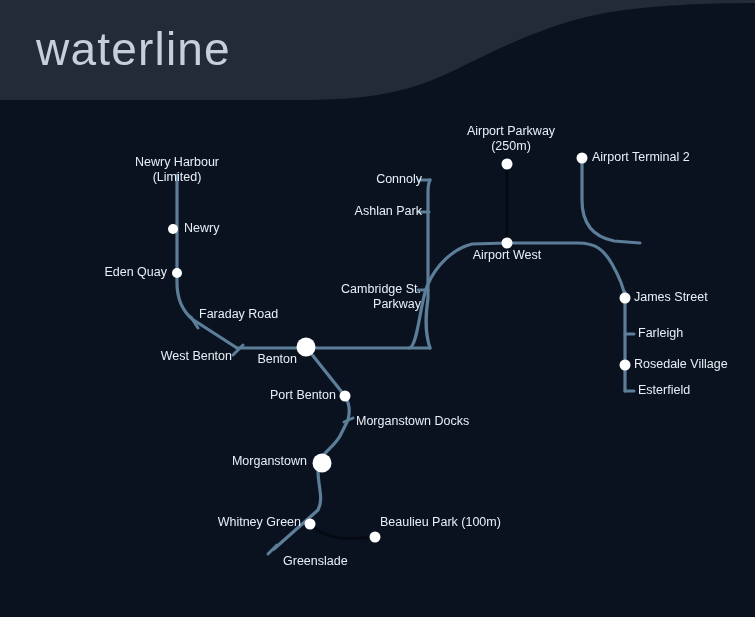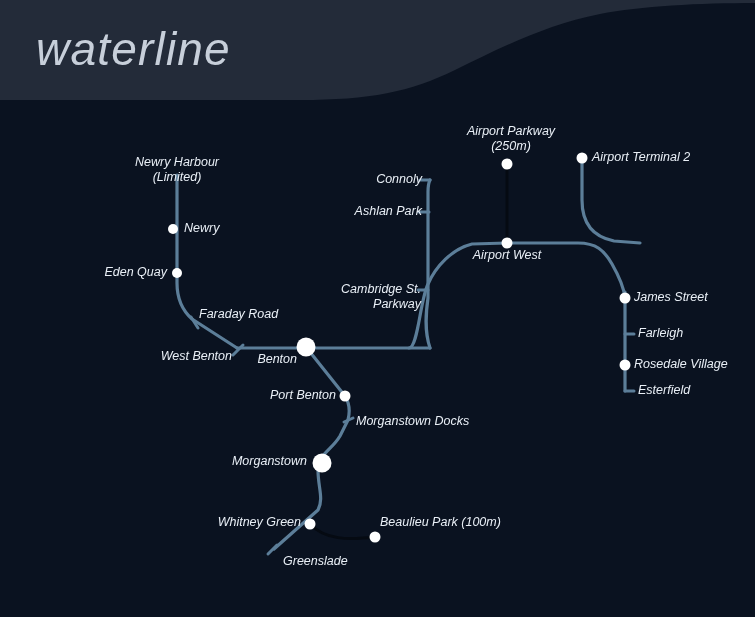--- a/index.html
+++ b/index.html
@@ -12,21 +12,20 @@
     width: 755px;
     height: 617px;
     overflow: hidden;
     font-family: "Liberation Sans", sans-serif;
   }
   #app {
     position: relative;
     width: 736px;
     height: 617px;
     background: #0a1220;
-    font-style: italic;
   }
   #map-svg {
     position: absolute;
     left: 0;
     top: 0;
     width: 755px;
     height: 617px;
     display: block;
   }
   .hdr-title {

